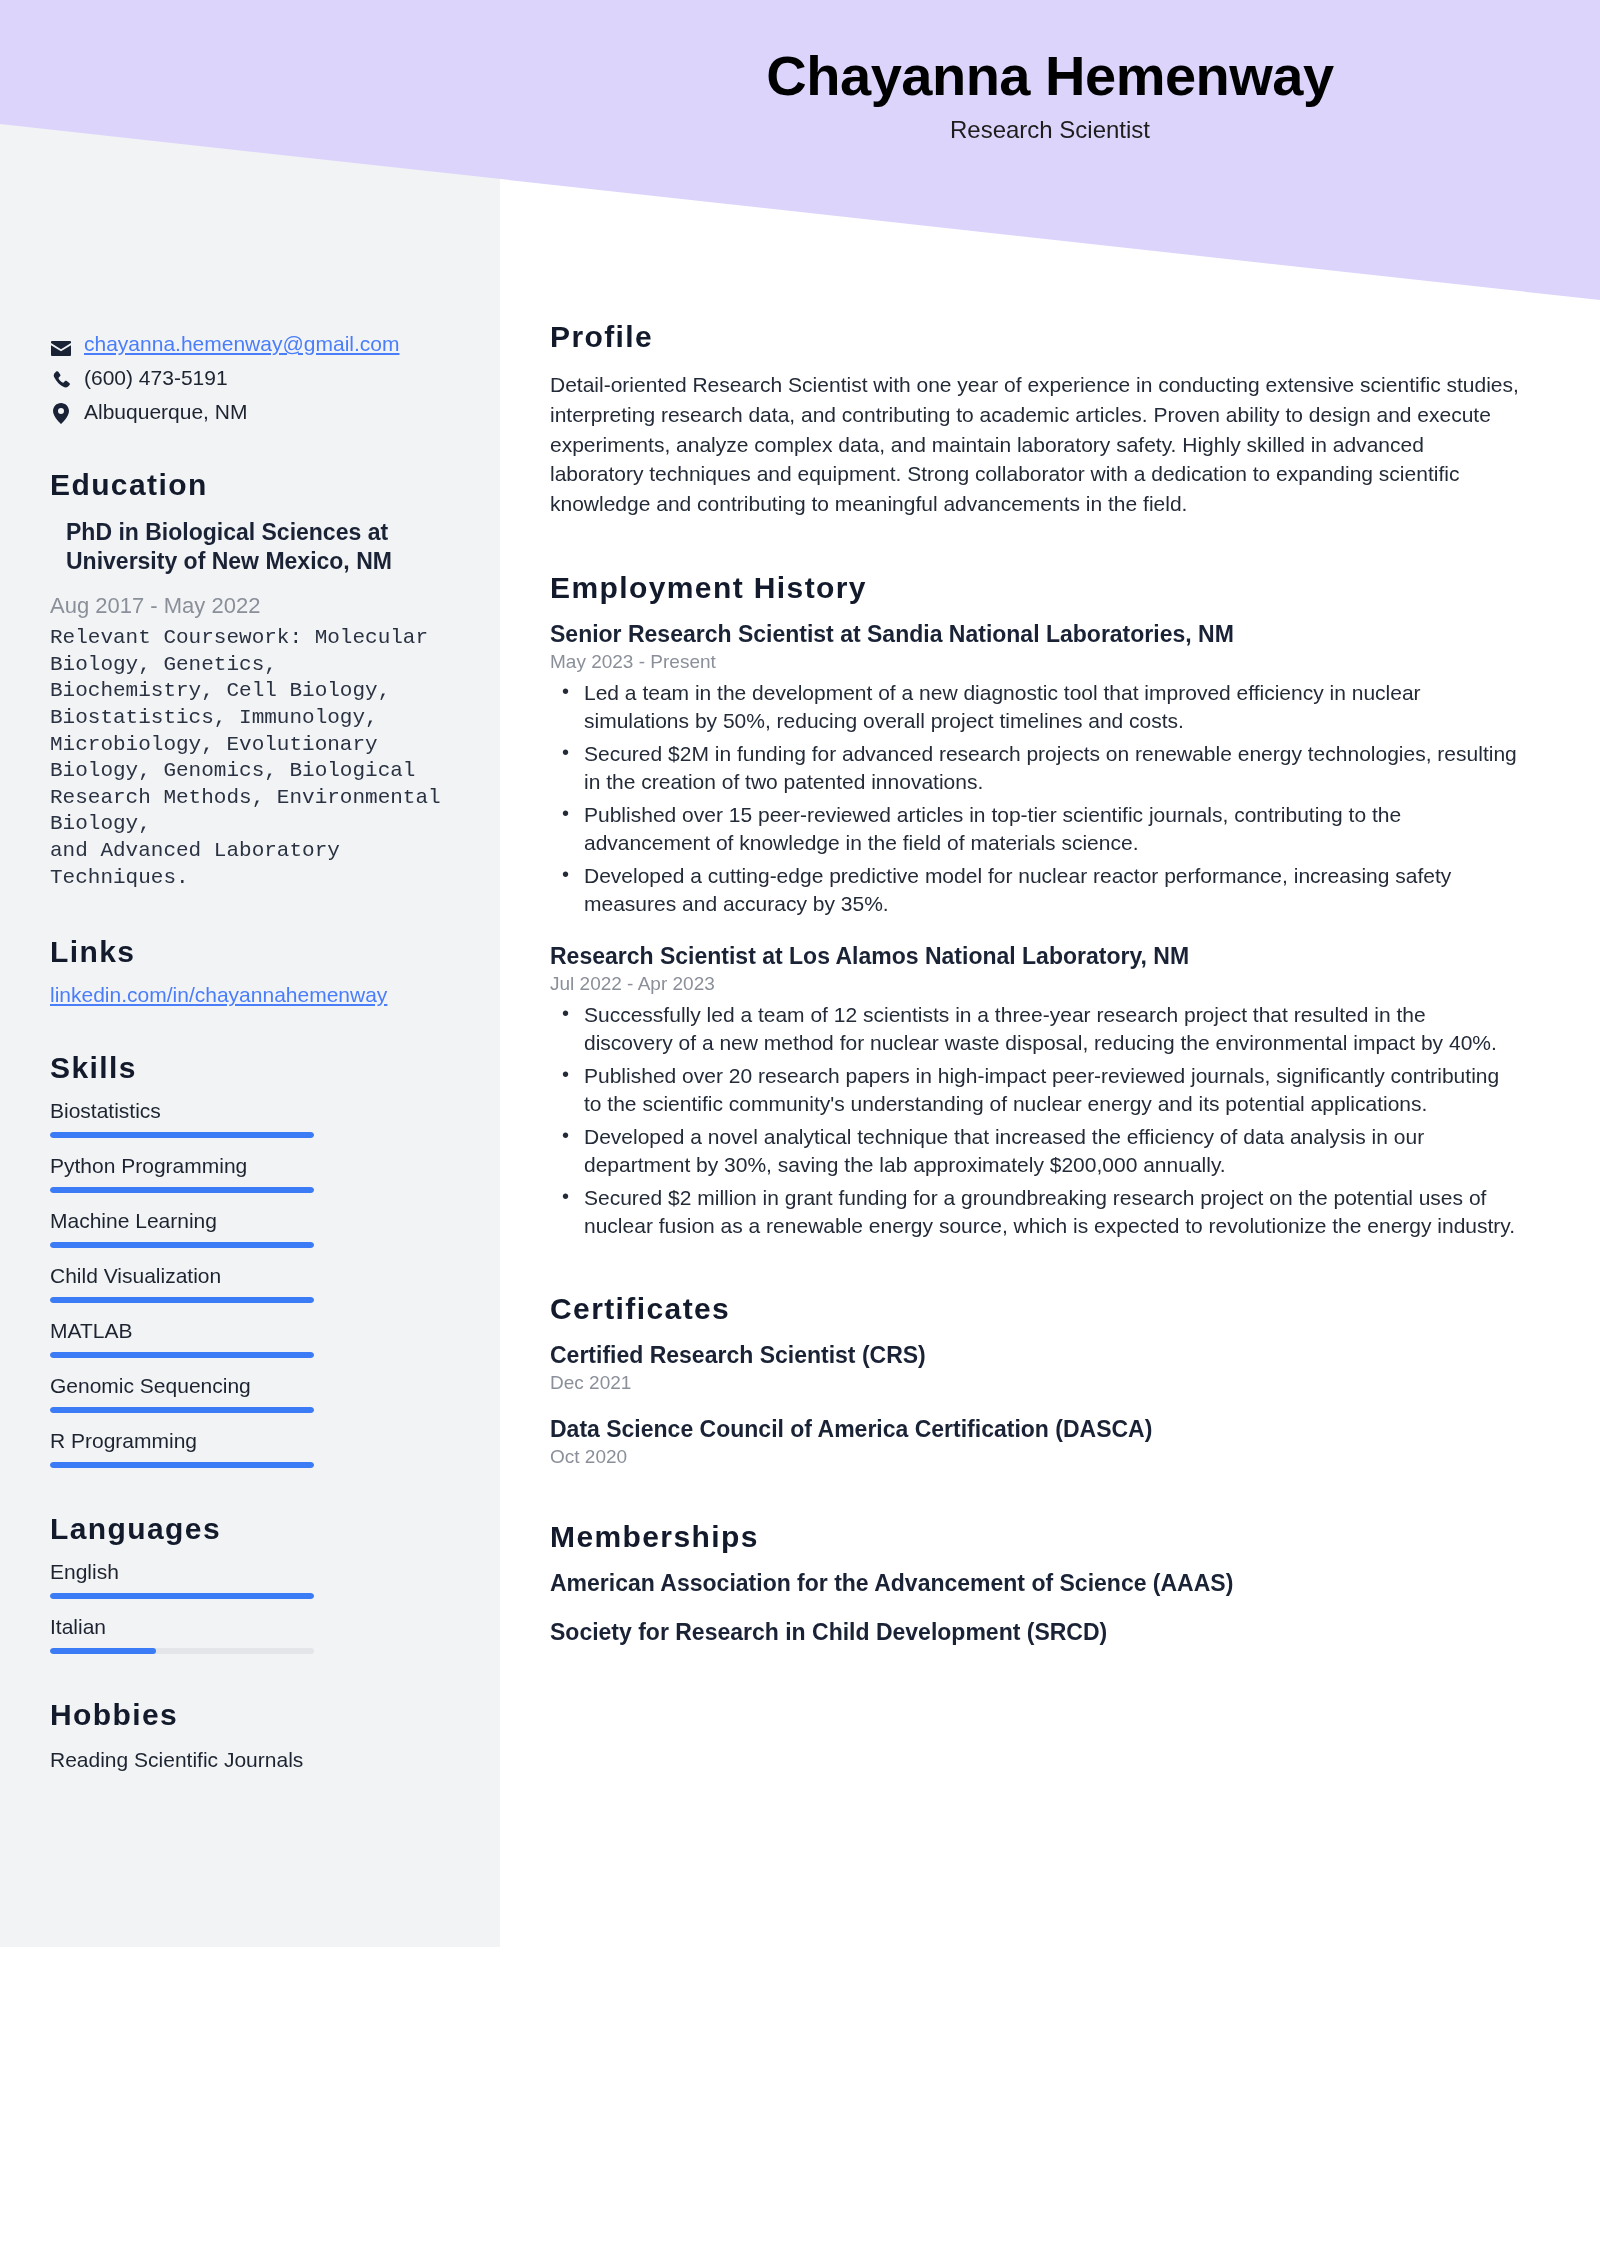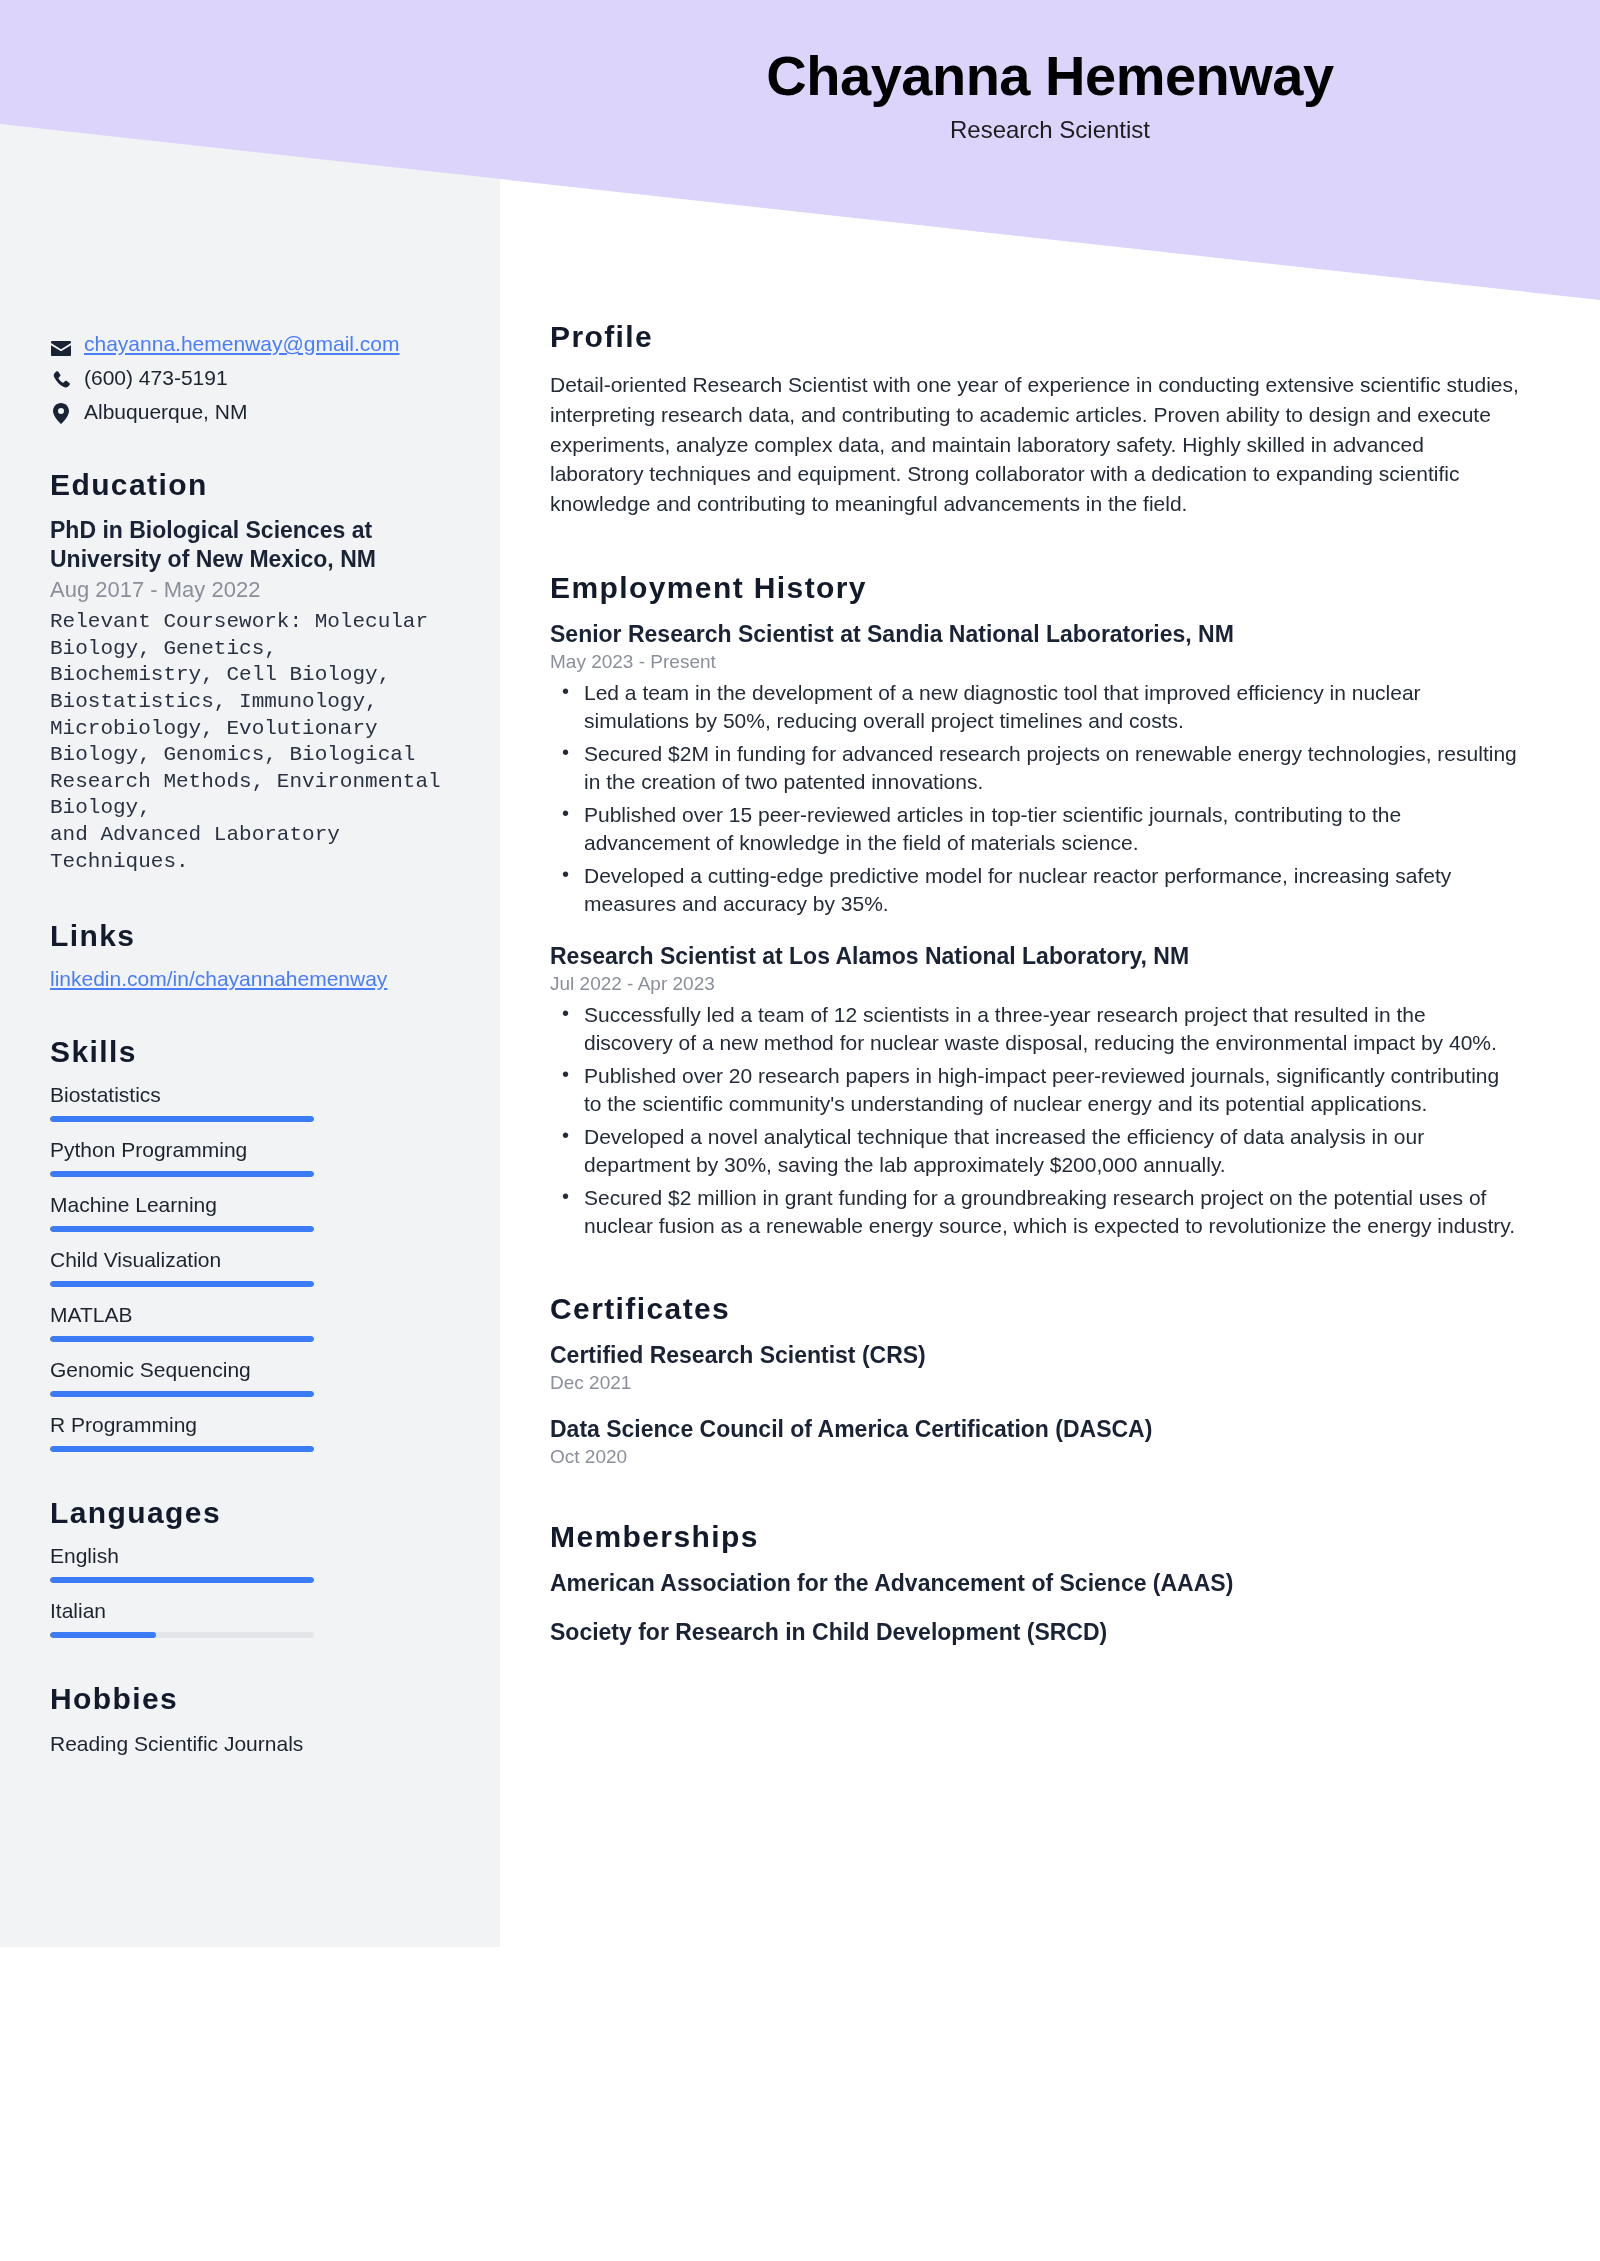--- a/index.html
+++ b/index.html
@@ -138,21 +138,21 @@
     margin: 0 0 16px 0;
   }
   .main-heading.spaced { margin-top: 52px; }
 
   
   .edu-title {
     font-size: 23px;
     font-weight: 700;
     color: #1a2235;
     line-height: 1.28;
-    margin: 0;
+    margin: 16px;
   }
   .edu-date {
     font-size: 22px;
     color: #8a8f99;
     margin: 2px 0 6px 0;
   }
   .edu-desc {
     font-size: 21px;
     color: #2a3242;
     line-height: 1.27;

